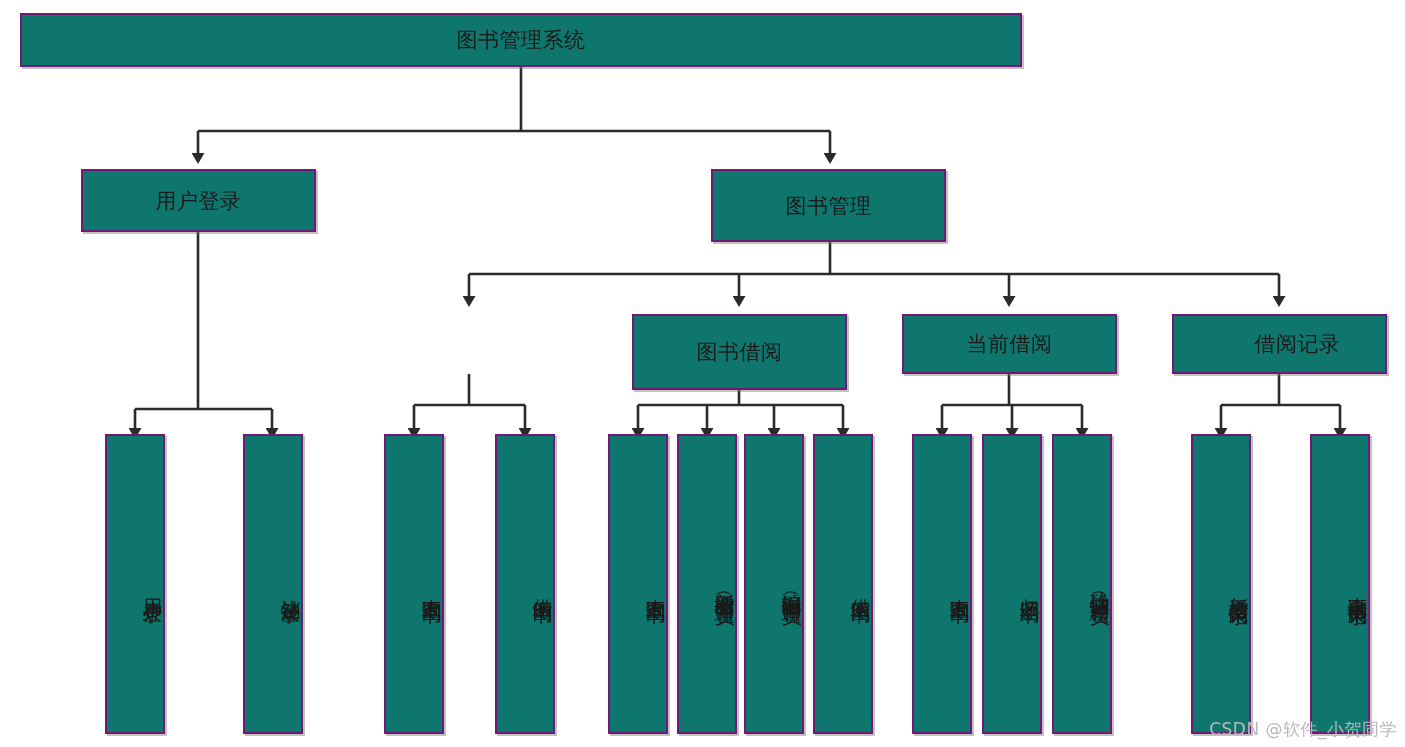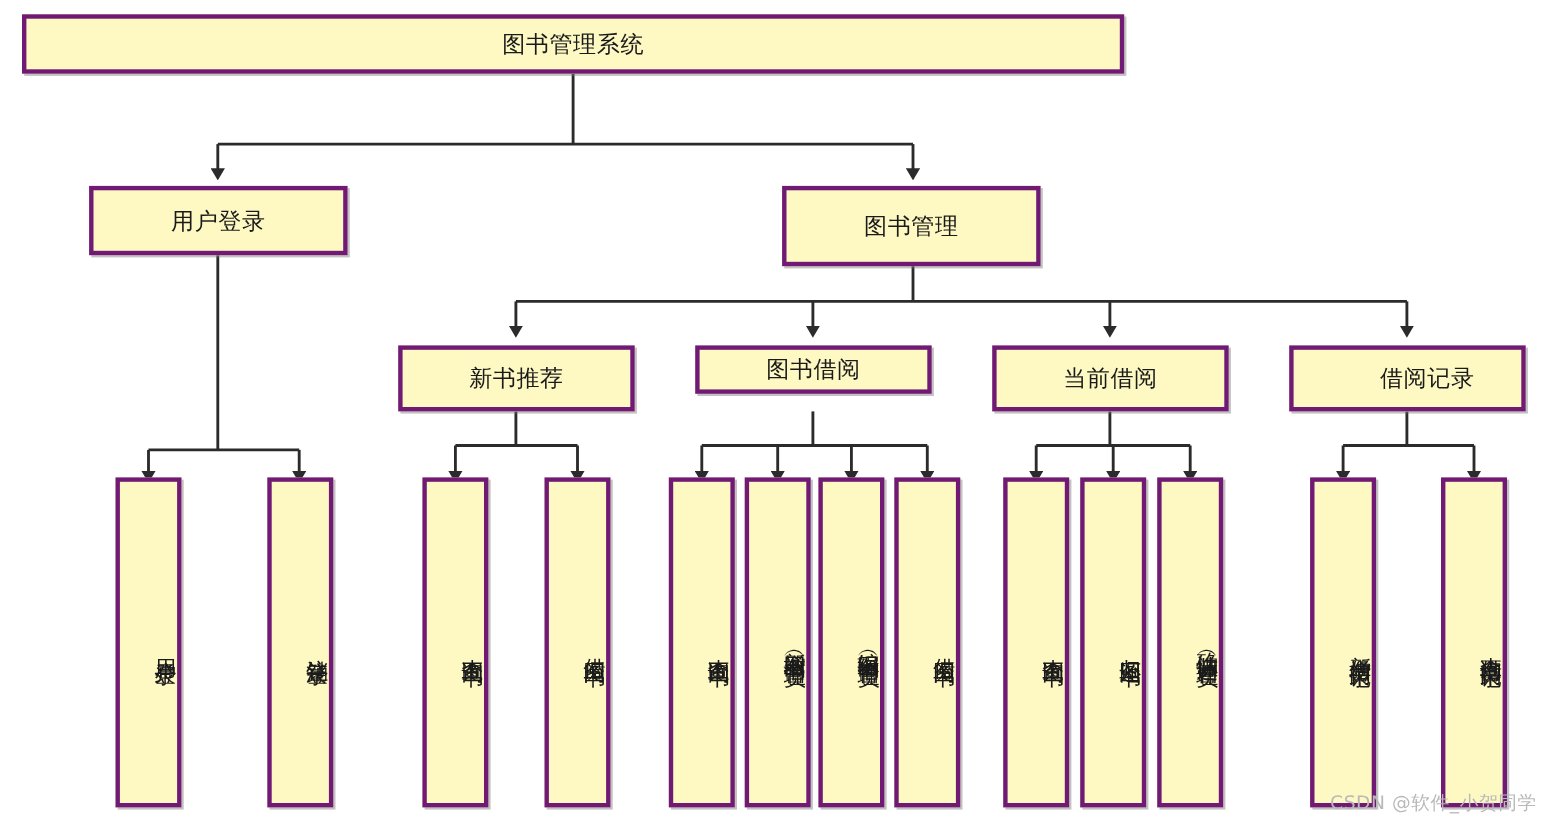--- a/index.html
+++ b/index.html
@@ -21,22 +21,22 @@
     position: absolute;
     left: 0;
     top: 0;
     width: 1405px;
     height: 747px;
     pointer-events: none;
   }
   .node {
     position: absolute;
     box-sizing: border-box;
-    background: #fef9c3;
-    border: 4px solid #701a75;
+    background: #0f766e;
+    border: 2px solid #701a75;
     box-shadow: 2px 2px 0 rgba(120,120,120,0.45);
     display: flex;
     align-items: center;
     justify-content: center;
     color: #1a1a1a;
     text-align: center;
   }
   .node.horiz {
     font-size: 21px;
     letter-spacing: 0.5px;
@@ -128,24 +128,21 @@
     <span class="label">图书管理系统</span>
   </div>
 
   <div class="node horiz" style="left:81px; top:169px; width:235px; height:63px;">
     <span class="label">用户登录</span>
   </div>
   <div class="node horiz" style="left:711px; top:169px; width:235px; height:73px;">
     <span class="label">图书管理</span>
   </div>
 
-  <div class="node horiz" style="left:362px; top:314px; width:215px; height:60px;">
-    <span class="label">新书推荐</span>
-  </div>
-  <div class="node horiz" style="left:632px; top:314px; width:215px; height:44px;">
+  <div class="node horiz" style="left:632px; top:314px; width:215px; height:76px;">
     <span class="label">图书借阅</span>
   </div>
   <div class="node horiz" style="left:902px; top:314px; width:215px; height:60px;">
     <span class="label">当前借阅</span>
   </div>
   <div class="node horiz" style="left:1172px; top:314px; width:215px; height:60px;padding-left:36px;">
     <span class="label">借阅记录</span>
   </div>
 
   <div class="node vert" style="left:105px; top:434px; width:60px; height:300px;">

